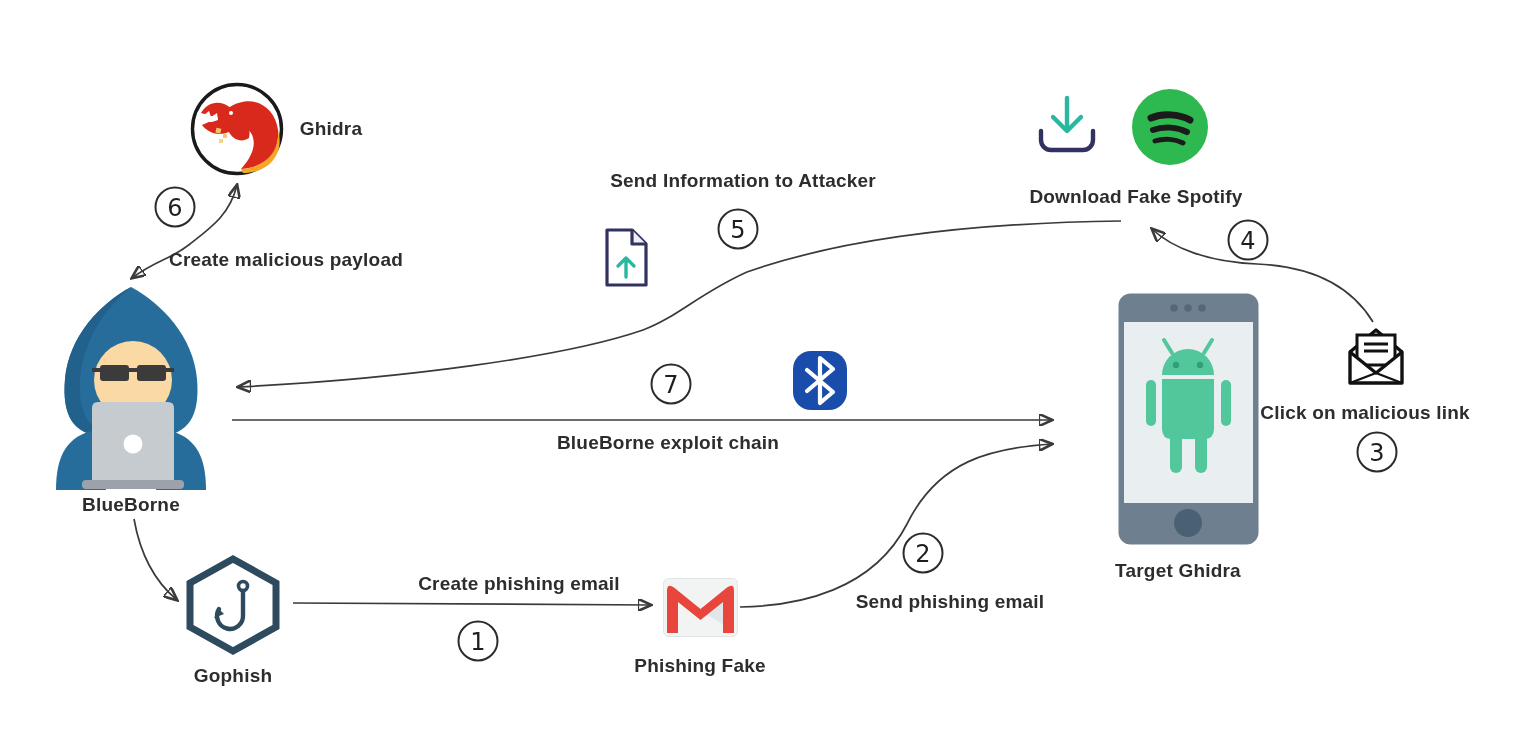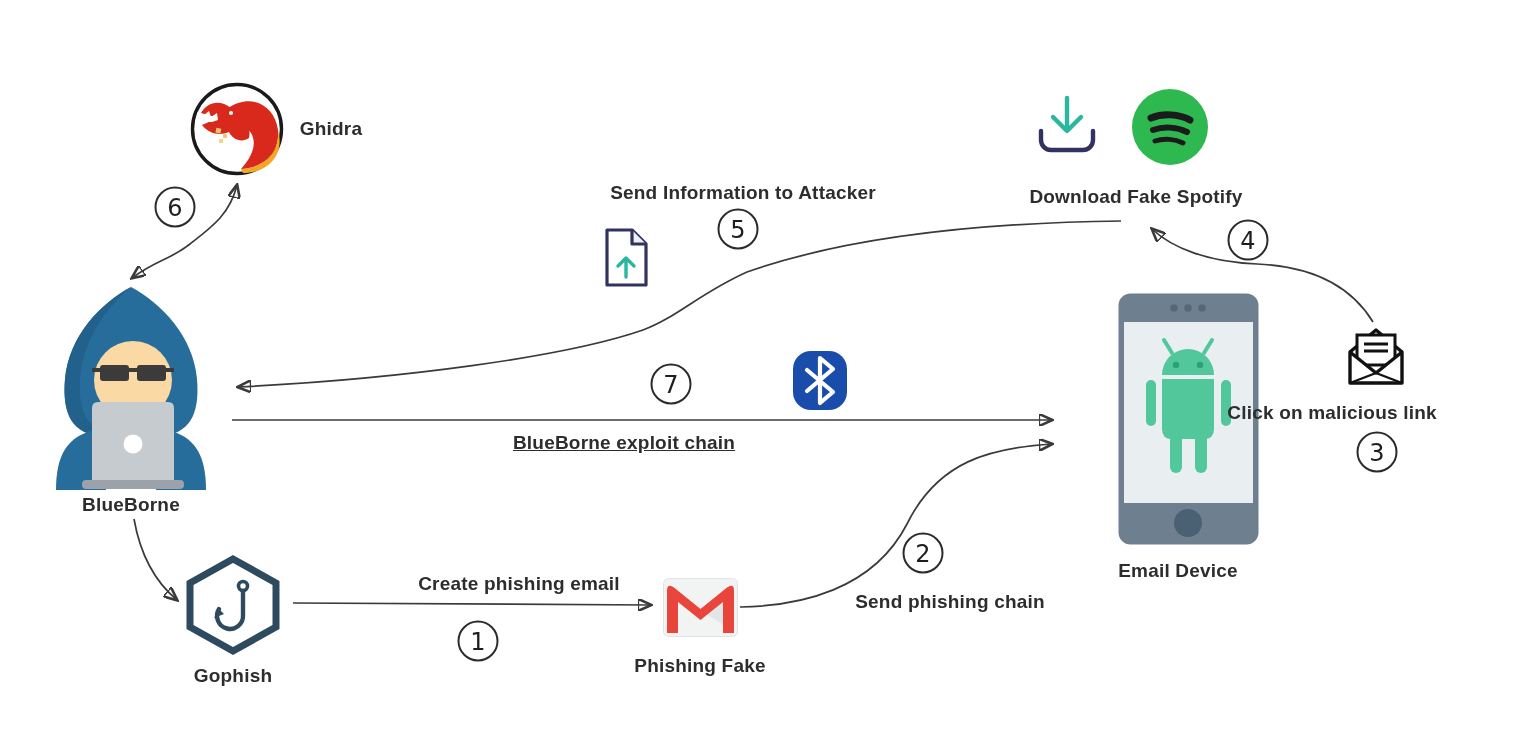--- a/index.html
+++ b/index.html
@@ -56,20 +56,21 @@
       <rect x="26" y="46" width="5" height="5" fill="#f2c36b" transform="rotate(12 28 48)"></rect>
       <rect x="33" y="52" width="4" height="4" fill="#f2c36b" transform="rotate(-10 35 54)"></rect>
       <rect x="29" y="57" width="4" height="4" fill="#f5d48e"></rect>
       <circle cx="41" cy="31" r="2" fill="#ffffff"></circle>
     </svg>
   </div>
   <div class="lbl" style="left:331px; top:129px;">Ghidra</div>
   <div class="step" style="left:175px; top:207px;">
     <span>6</span>
   </div>
+  <div class="lbl" style="left:286px; top:260px;">Create malicious payload</div>
 
   <div class="icon" style="left:40px; top:284px;">
     <svg width="182" height="206" viewBox="0 0 182 206">
       <path d="M91,3 C122,20 153,52 157,95 C160,132 149,149 120,153 H62 C33,149 22,132 25,95 C29,52 60,20 91,3 Z" fill="#266d9c"></path>
       <path d="M91,3 C60,20 29,52 25,95 C22,132 33,149 62,153 H74 C48,146 38,128 40,96 C43,55 66,24 91,3 Z" fill="#21618c"></path>
       <circle cx="93" cy="96" r="39" fill="#fbd9a5"></circle>
       <rect x="60" y="81" width="29" height="16" rx="3" fill="#3b3b3b"></rect>
       <rect x="97" y="81" width="29" height="16" rx="3" fill="#3b3b3b"></rect>
       <rect x="87" y="84" width="12" height="4" fill="#3b3b3b"></rect>
       <rect x="52" y="84" width="9" height="4" fill="#3b3b3b"></rect>
@@ -103,34 +104,34 @@
       <rect x="0.5" y="0.5" width="74" height="58" rx="5" fill="#f2f4f4" stroke="#e0e4e6" stroke-width="1"></rect>
       <polygon points="37.5,33 71,7 71,53" fill="#e2e6e8"></polygon>
       <path d="M4,55 V13 Q4,4.5 11,9.5 L37.5,31 L64,9.5 Q71,4.5 71,13 V55 H60 V24 L37.5,42 L15,24 V55 Z" fill="#e8453c"></path>
     </svg>
   </div>
   <div class="lbl" style="left:700px; top:666px;">Phishing Fake</div>
 
   <div class="step" style="left:923px; top:553px;">
     <span>2</span>
   </div>
-  <div class="lbl" style="left:950px; top:602px;">Send phishing chain</div>
+  <div class="lbl" style="left:950px; top:602px;">Send phishing email</div>
 
   <div class="step" style="left:671px; top:384px;">
     <span>7</span>
   </div>
   <div class="icon" style="left:793px; top:351px;">
     <svg width="54" height="59" viewBox="0 0 54 59">
       <rect x="0" y="0" width="54" height="59" rx="18" fill="#1a4cab"></rect>
       <path d="M14,19 L40,41 L27,52 L27,7 L40,18 L14,40" fill="none" stroke="#ffffff" stroke-width="4.2" stroke-linejoin="round" stroke-linecap="round"></path>
     </svg>
   </div>
-  <div class="lbl" style="left:624px; top:443px;text-decoration:underline;">BlueBorne exploit chain</div>
+  <div class="lbl" style="left:668px; top:443px;">BlueBorne exploit chain</div>
 
-  <div class="lbl" style="left:743px; top:181px;margin-top:12px;">Send Information to Attacker</div>
+  <div class="lbl" style="left:743px; top:181px;">Send Information to Attacker</div>
   <div class="step" style="left:738px; top:229px;">
     <span>5</span>
   </div>
   <div class="icon" style="left:604px; top:227px;">
     <svg width="45" height="61" viewBox="0 0 45 61">
       <path d="M3,3 H28 L42,17 V58 H3 Z" fill="#ffffff" stroke="#323260" stroke-width="3.2" stroke-linejoin="round"></path>
       <path d="M28,3 V17 H42" fill="#eef0f8" stroke="#323260" stroke-width="3.2" stroke-linejoin="round"></path>
       <path d="M22,50 V31 M14,39 L22,31 L30,39" fill="none" stroke="#2ab7a0" stroke-width="3.4" stroke-linecap="round" stroke-linejoin="round"></path>
     </svg>
   </div>
@@ -169,29 +170,29 @@
         <circle cx="58" cy="72" r="3.2" fill="#2f9f7a"></circle>
         <circle cx="82" cy="72" r="3.2" fill="#2f9f7a"></circle>
         <path d="M44,86 H96 V136 Q96,146 86,146 H54 Q44,146 44,136 Z" fill="#52c79b"></path>
         <rect x="28" y="87" width="10" height="46" rx="5" fill="#52c79b"></rect>
         <rect x="103" y="87" width="10" height="46" rx="5" fill="#52c79b"></rect>
         <rect x="52" y="140" width="12" height="40" rx="6" fill="#52c79b"></rect>
         <rect x="77" y="140" width="12" height="40" rx="6" fill="#52c79b"></rect>
       </g>
     </svg>
   </div>
-  <div class="lbl" style="left:1178px; top:571px;">Email Device</div>
+  <div class="lbl" style="left:1178px; top:571px;">Target Ghidra</div>
 
   <div class="icon" style="left:1343px; top:321px;">
     <svg width="66" height="68" viewBox="0 0 66 68">
       <path d="M7,31 L33,9 L59,31" fill="none" stroke="#111111" stroke-width="3.4" stroke-linejoin="round"></path>
       <rect x="14" y="14" width="38" height="30" fill="#ffffff" stroke="#111111" stroke-width="3"></rect>
       <path d="M21,23 H45 M21,30 H45" stroke="#111111" stroke-width="3"></path>
       <polygon points="7,31 33,52 59,31 59,62 7,62" fill="#ffffff" stroke="#111111" stroke-width="3.4" stroke-linejoin="round"></polygon>
       <path d="M7,62 L33,52 M59,62 L33,52" stroke="#111111" stroke-width="2.4"></path>
     </svg>
   </div>
-  <div class="lbl" style="left:1332px; top:413px;">Click on malicious link</div>
+  <div class="lbl" style="left:1365px; top:413px;">Click on malicious link</div>
   <div class="step" style="left:1377px; top:452px;">
     <span>3</span>
   </div>
 
 </div>
 
 </body></html>

